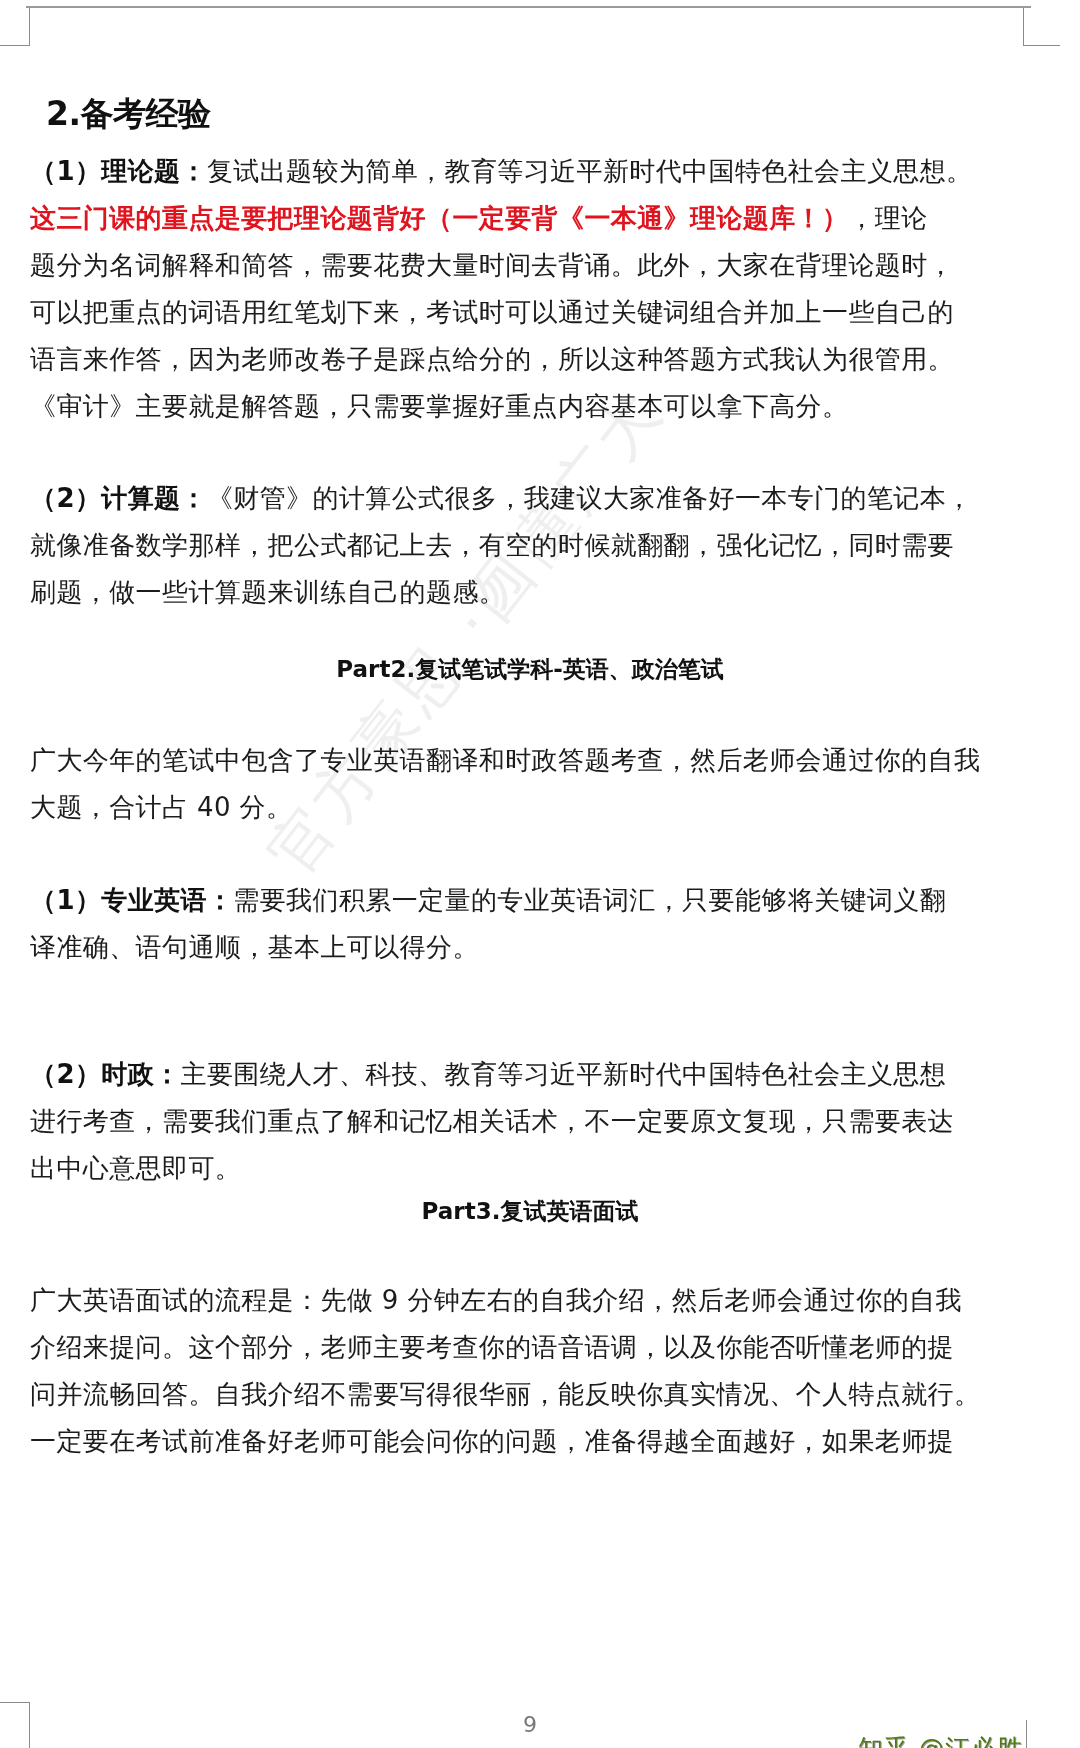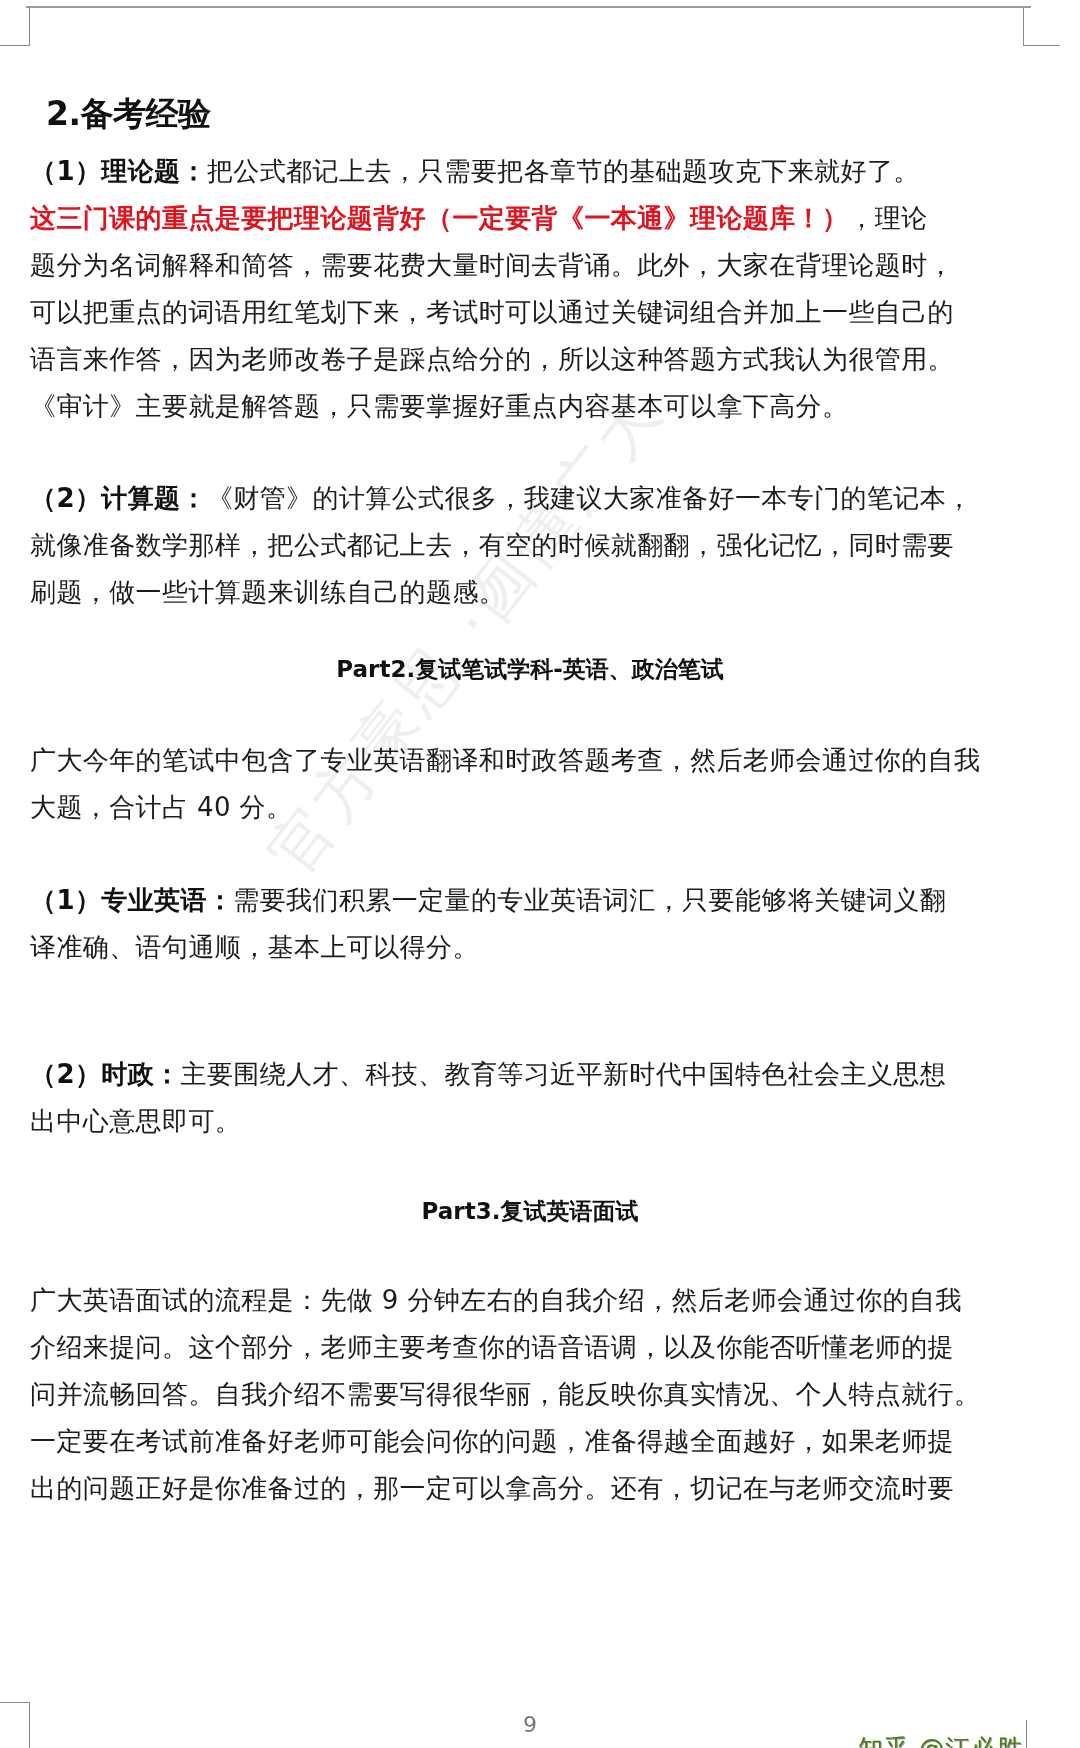--- a/index.html
+++ b/index.html
@@ -119,21 +119,21 @@
 <div class="crop crop-bl"></div>
 <div class="crop crop-br"></div>
 
 <div class="diag-watermark">官方豪思 ·囫懂广大</div>
 
 <div class="content">
 
   <div class="h2" style="top:92px;">2.备考经验</div>
 
   <div class="para" style="top:148px;">
-    <span class="line"><span class="lbl">（1）理论题：</span><span>把公式都记上去，只需要把各章节的基础题攻克下来就好了。</span></span>
+    <span class="line"><span class="lbl">（1）理论题：</span><span>复试出题较为简单，教育等习近平新时代中国特色社会主义思想。</span></span>
     <span class="line"><span class="red">这三门课的重点是要把理论题背好（一定要背《一本通》理论题库！）</span><span>，理论</span></span>
     <span class="line">题分为名词解释和简答，需要花费大量时间去背诵。此外，大家在背理论题时，</span>
     <span class="line">可以把重点的词语用红笔划下来，考试时可以通过关键词组合并加上一些自己的</span>
     <span class="line">语言来作答，因为老师改卷子是踩点给分的，所以这种答题方式我认为很管用。</span>
     <span class="line">《审计》主要就是解答题，只需要掌握好重点内容基本可以拿下高分。</span>
   </div>
 
   <div class="para" style="top:475px;">
     <span class="line"><span class="lbl">（2）计算题：</span><span>《财管》的计算公式很多，我建议大家准备好一本专门的笔记本，</span></span>
     <span class="line">就像准备数学那样，把公式都记上去，有空的时候就翻翻，强化记忆，同时需要</span>
@@ -147,28 +147,28 @@
     <span class="line">大题，合计占 40 分。</span>
   </div>
 
   <div class="para" style="top:877px;">
     <span class="line"><span class="lbl">（1）专业英语：</span><span>需要我们积累一定量的专业英语词汇，只要能够将关键词义翻</span></span>
     <span class="line">译准确、语句通顺，基本上可以得分。</span>
   </div>
 
   <div class="para" style="top:1017px;margin-top:34px;">
     <span class="line"><span class="lbl">（2）时政：</span><span>主要围绕人才、科技、教育等习近平新时代中国特色社会主义思想</span></span>
+    <span class="line">进行考查，需要我们重点了解和记忆相关话术，不一定要原文复现，只需要表达</span>
     <span class="line">出中心意思即可。</span>
   </div>
 
   <div class="h-center" style="top:1196px;">Part3.复试英语面试</div>
 
   <div class="para" style="top:1277px;">
     <span class="line">广大英语面试的流程是：先做 9 分钟左右的自我介绍，然后老师会通过你的自我</span>
     <span class="line">介绍来提问。这个部分，老师主要考查你的语音语调，以及你能否听懂老师的提</span>
     <span class="line">问并流畅回答。自我介绍不需要写得很华丽，能反映你真实情况、个人特点就行。</span>
     <span class="line">一定要在考试前准备好老师可能会问你的问题，准备得越全面越好，如果老师提</span>
-    <span class="line">出的问题正好是你准备过的，那一定可以拿高分。还有，切记在与老师交流时要</span>
   </div>
 </div>
 
 <div class="page-number">9</div>
 <div class="zhihu-mark">知乎 @江必胜</div>
 
 </body></html>

